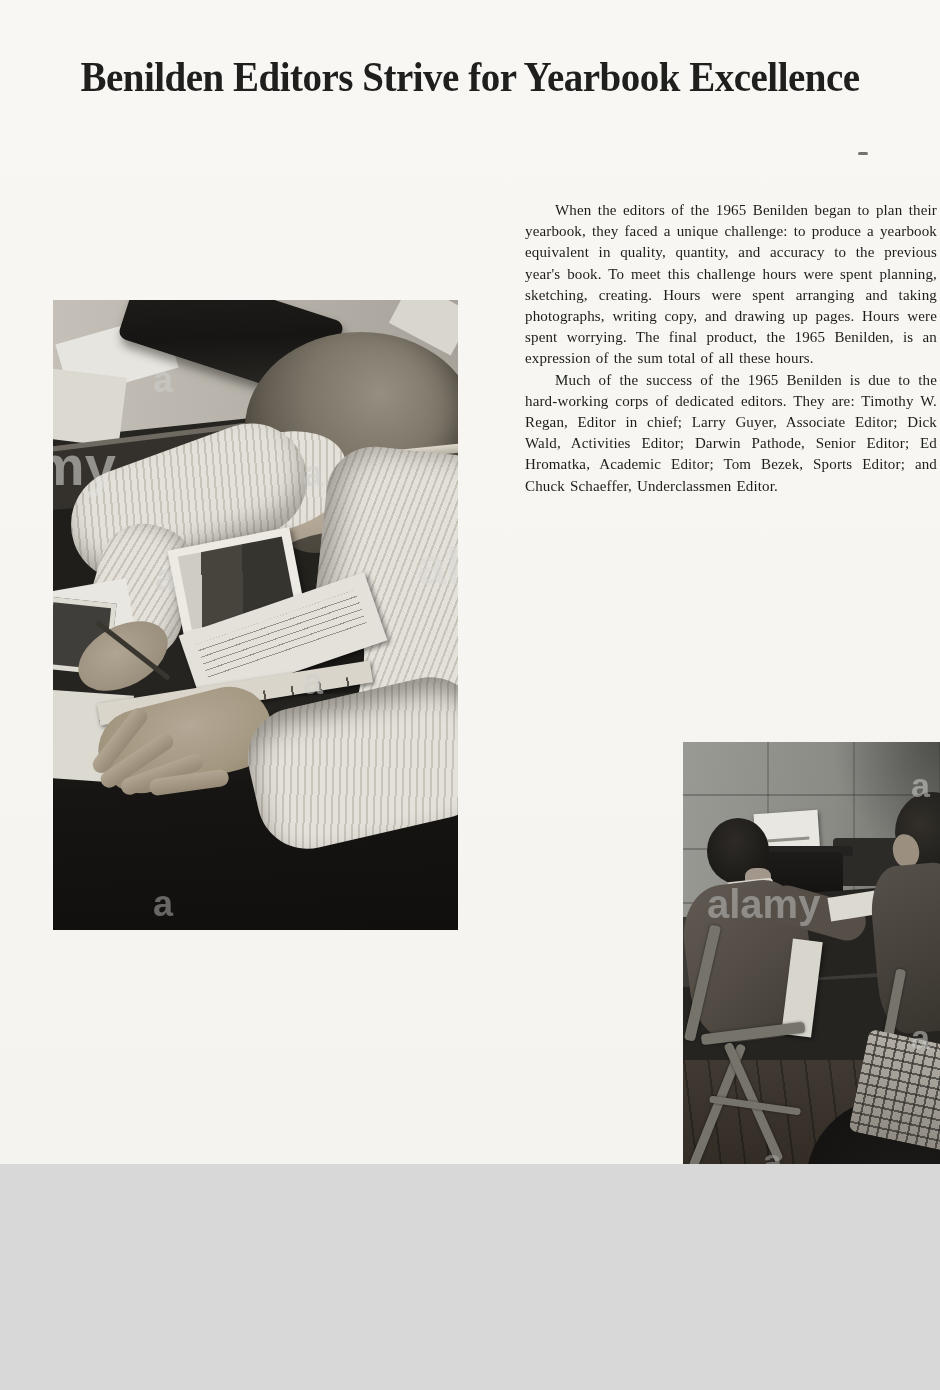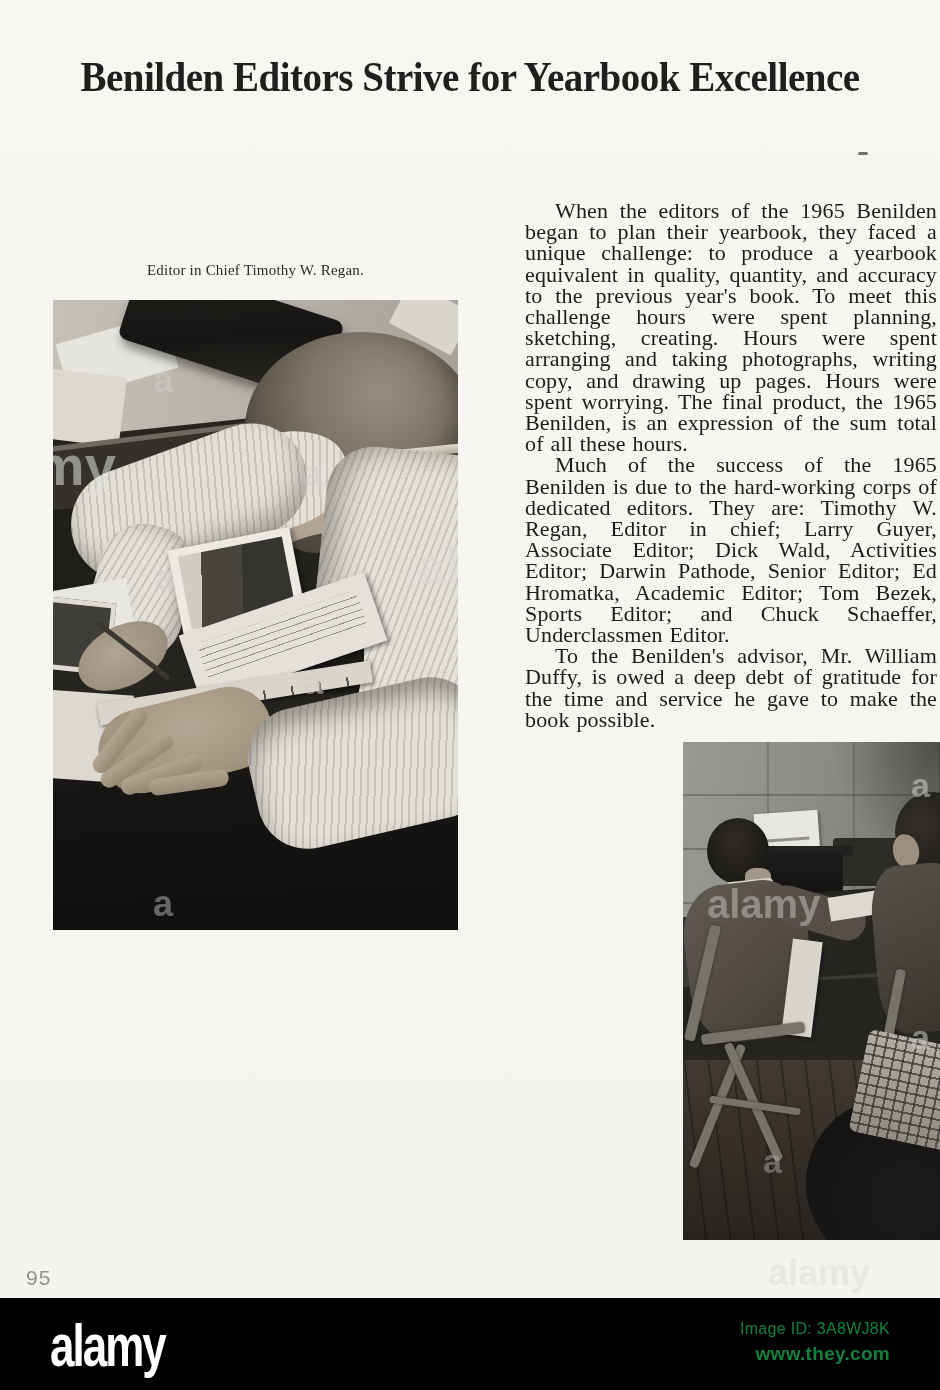--- a/index.html
+++ b/index.html
@@ -1,17 +1,17 @@
 <!DOCTYPE html>
 <html><head>
 <meta charset="utf-8">
 <style>
   html,body{margin:0;padding:0;background:#d8d8d8;}
   .stage{
-    position:relative;width:940px;height:1390px;margin:0 auto;
+    position:relative;width:940px;height:1164px;margin:0 auto;
     background:linear-gradient(180deg,#f8f7f4 0%,#f6f5f1 60%,#f4f3ef 100%);
     overflow:hidden;
     font-family:"Liberation Serif", serif;
     color:#1d1d1b;
   }
   .abs{position:absolute;}
 
   
   .headline{
     left:0;right:0;top:28px;text-align:center;
@@ -23,21 +23,21 @@
 
   
   .caption1{
     left:53px;top:262px;width:405px;text-align:center;
     font-size:15px;color:#2b2b29;letter-spacing:0.2px;
   }
 
   
   .article{
     left:525px;top:200px;width:412px;
-    font-size:22px;line-height:21.2px;text-align:justify;
+    font-size:15px;line-height:21.2px;text-align:justify;
     letter-spacing:0.15px;word-spacing:1.2px;color:#1c1c1a;
   }
   .article p{margin:0;text-indent:30px;}
 
   
   .pagenum{
     left:26px;top:1266px;font-family:"Liberation Sans",sans-serif;
     font-size:21px;color:#94948e;letter-spacing:1px;
   }
 
@@ -196,21 +196,20 @@
   .bar-url{font-size:19px;font-weight:bold;margin-top:5px;letter-spacing:0.3px;}
 </style>
 </head>
 <body>
 
 <div class="stage">
 
   <h1 class="abs headline">Benilden Editors Strive for Yearbook Excellence</h1>
   <div class="abs print-dash"></div>
 
-  <div class="abs caption1">Editor in Chief Timothy W. Regan.</div>
 
   <figure class="photo photo1">
     <div class="p1-desk"></div>
     <div class="p1-paper-a"></div>
     <div class="p1-paper-b"></div>
     <div class="p1-paper-c"></div>
     <div class="p1-wallet"></div>
     <div class="p1-desk-edge"></div>
     <div class="p1-dark-left"></div>
     <div class="p1-dark-left2"></div>
@@ -249,21 +248,20 @@
     <span class="wm p1-wm3">a</span>
     <span class="wm p1-wm4">alamy</span>
     <span class="wm p1-wm5">a</span>
     <span class="wm p1-wm6">a</span>
     <span class="wm p1-wm7">alamy</span>
   </figure>
 
   <section class="abs article">
     <p>When the editors of the 1965 Benilden began to plan their yearbook, they faced a unique challenge: to produce a yearbook equivalent in quality, quantity, and accuracy to the previous year's book. To meet this challenge hours were spent planning, sketching, creating. Hours were spent arranging and taking photographs, writing copy, and drawing up pages. Hours were spent worrying. The final product, the 1965 Benilden, is an expression of the sum total of all these hours.</p>
     <p>Much of the success of the 1965 Benilden is due to the hard-working corps of dedicated editors. They are: Timothy W. Regan, Editor in chief; Larry Guyer, Associate Editor; Dick Wald, Activities Editor; Darwin Pathode, Senior Editor; Ed Hromatka, Academic Editor; Tom Bezek, Sports Editor; and Chuck Schaeffer, Underclassmen Editor.</p>
-    <p>To the Benilden's advisor, Mr. William Duffy, is owed a deep debt of gratitude for the time and service he gave to make the book possible.</p>
   </section>
 
   <figure class="photo photo2">
     <div class="p2-wall"></div>
     <div class="p2-wall-shade"></div>
     <div class="p2-ledge"></div>
     <div class="p2-type2"></div>
     <div class="p2-paper">
       <div class="p2-paper-line"></div>
     </div>

